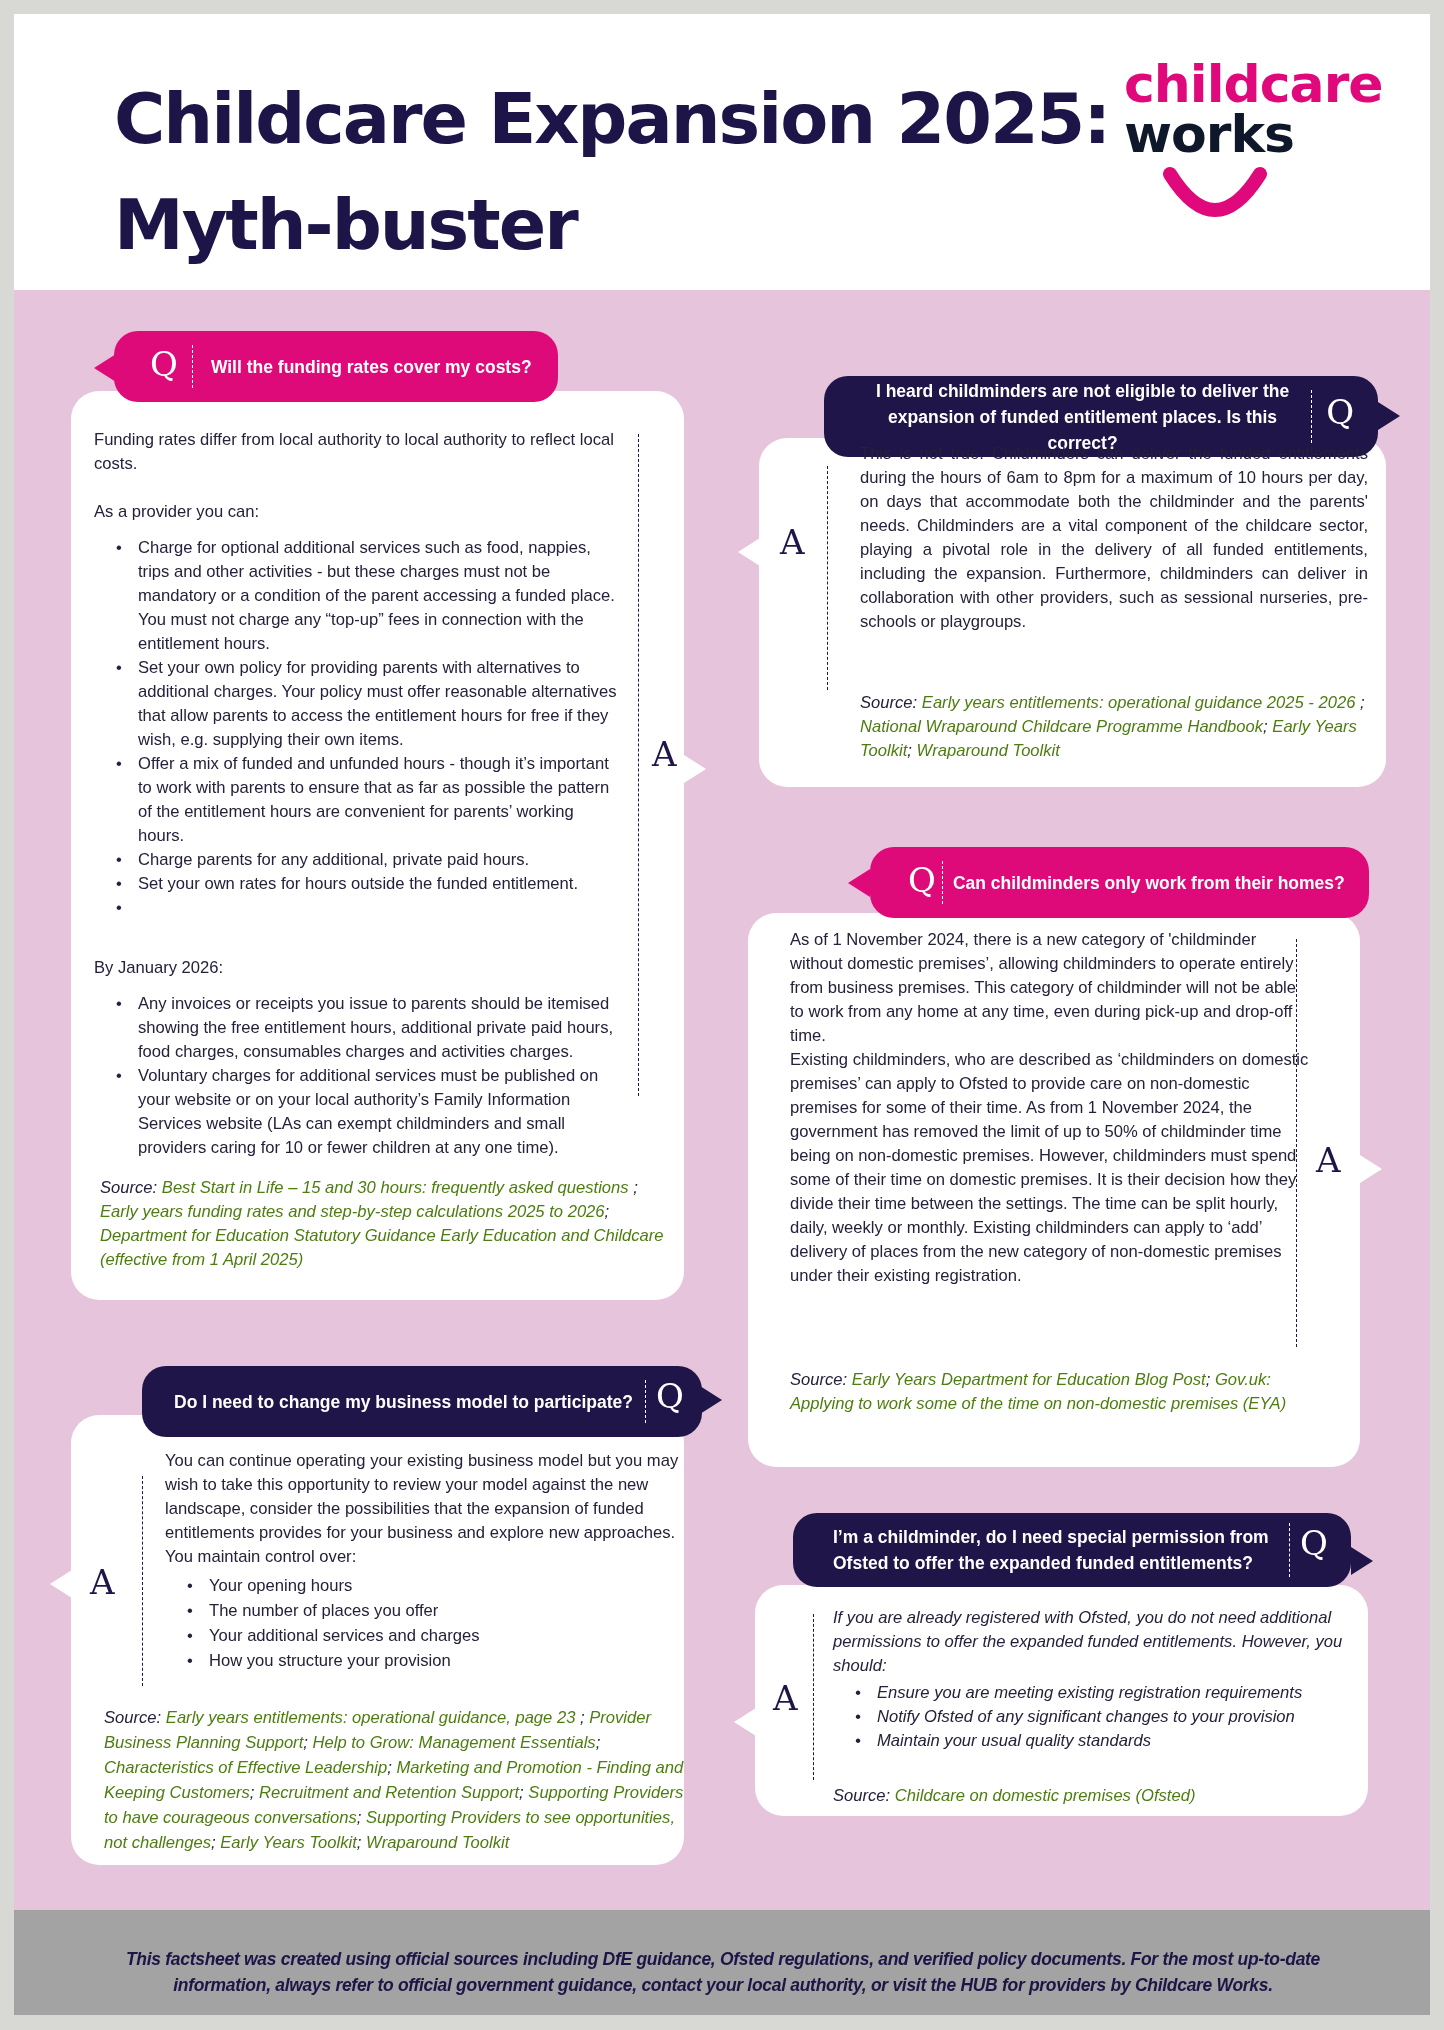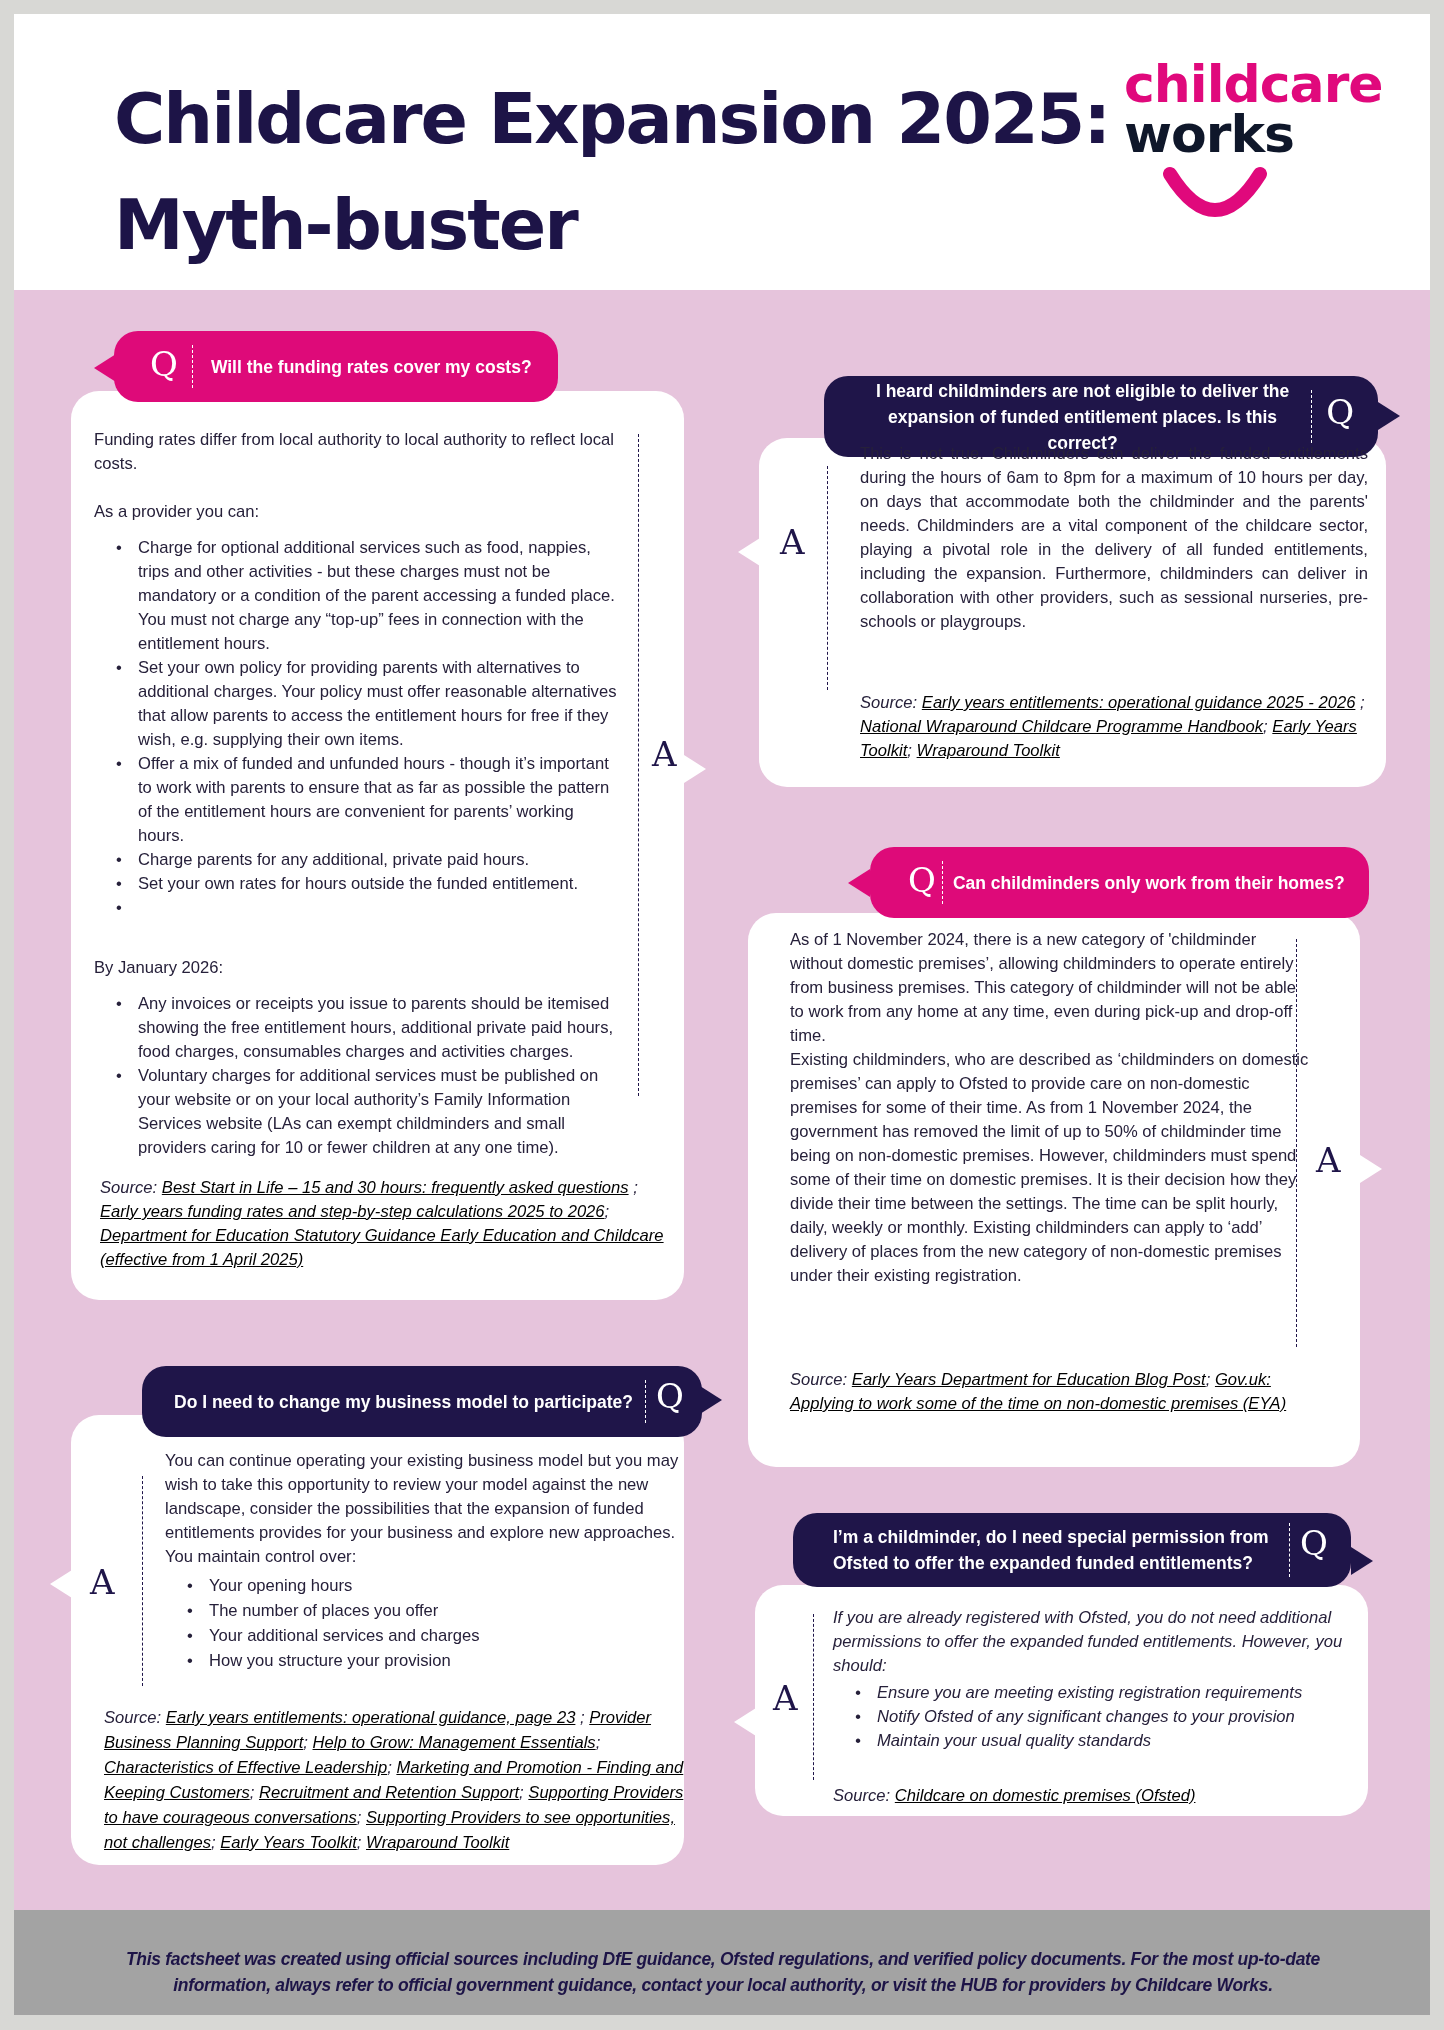--- a/index.html
+++ b/index.html
@@ -30,21 +30,21 @@
   .adash { position: absolute; width: 0; border-left: 1.5px dashed #1f1549; }
   .body { position: absolute; font-size: 16.6px; line-height: 24px; color: #26203a; }
   .body p { margin: 0; }
   .body ul { list-style: none; margin: 12px; }
   .body li { position: relative; padding-left: 32px; }
   .body li::before { content: "•"; position: absolute; left: 10px; top: 0; }
   .body li.empty { height: 24px; }
   .body .gap { height: 24px; }
   .justify { text-align: justify; }
   .src { position: absolute; font-style: italic; font-size: 16.6px; line-height: 24px; color: #26203a; }
-  .src a { color: #000000; text-decoration: underline; }
+  .src a { color: #4d7c0f; }
 </style>
 </head>
 <body>
 
 <div class="page">
 
   <div class="header">
     <div class="title">
       <div>Childcare Expansion 2025:</div>
       <div>Myth-buster</div>

